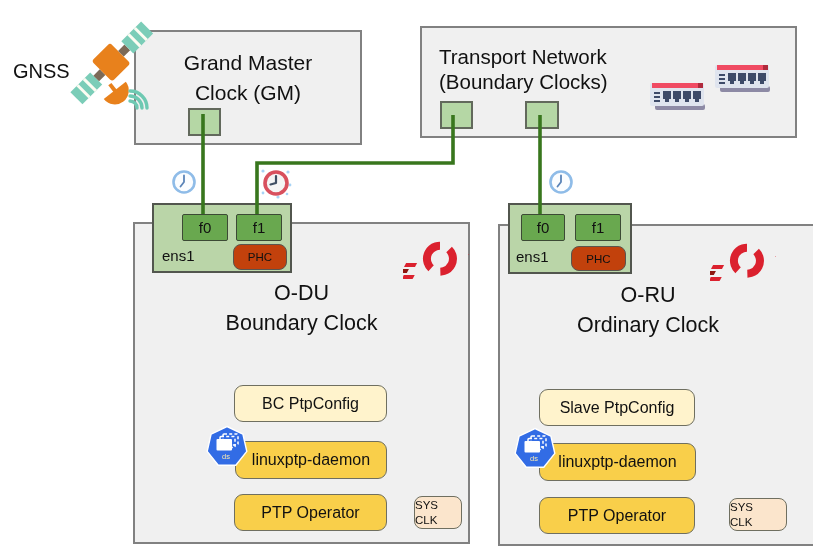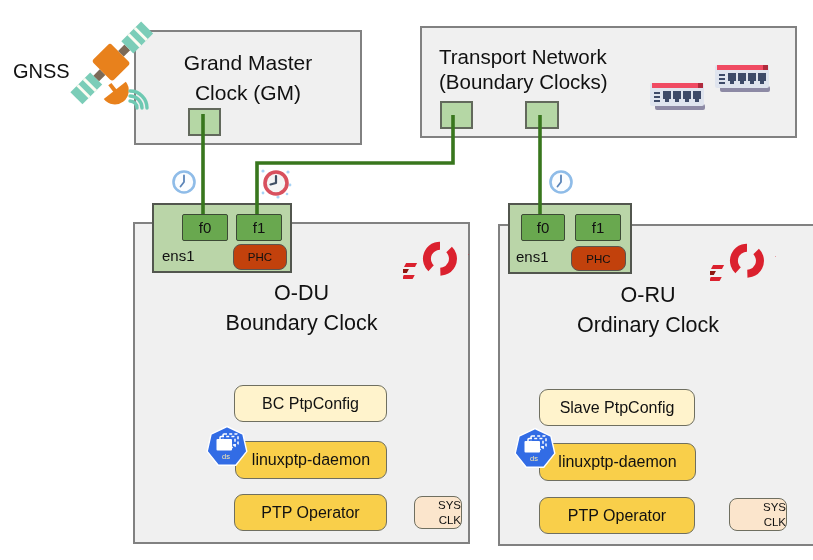--- a/index.html
+++ b/index.html
@@ -23,21 +23,21 @@
   .title { position:absolute; text-align:center; font-size:21px; line-height:30px; z-index:2; }
   .title-left { position:absolute; text-align:left; font-size:20.5px; line-height:25px; z-index:2; }
   .pill {
     position:absolute; border-radius:9px; display:flex; align-items:center; justify-content:center;
     font-size:16px; border:1.5px solid #6F6F60; box-sizing:border-box; z-index:2;
   }
   .cream { background:#FFF3CC;text-align:right; }
   .gold  { background:#F9CF4A; }
   .sysclk {
     position:absolute; background:#FBE5CC; border:1.5px solid #6F6F60; border-radius:8px;
-    display:flex; flex-direction:column; align-items:flex-end; justify-content:center;
+    display:flex; flex-direction:column; align-items:flex-start; justify-content:center;
     font-size:11.5px; line-height:1.3; box-sizing:border-box; z-index:2;
   }
   .icon-svg { position:absolute; }
   #wires { position:absolute; left:0; top:0; z-index:5; pointer-events:none; }
   .clock { z-index:6; }
 </style>
 </head>
 <body>
 
 <div id="canvas">

